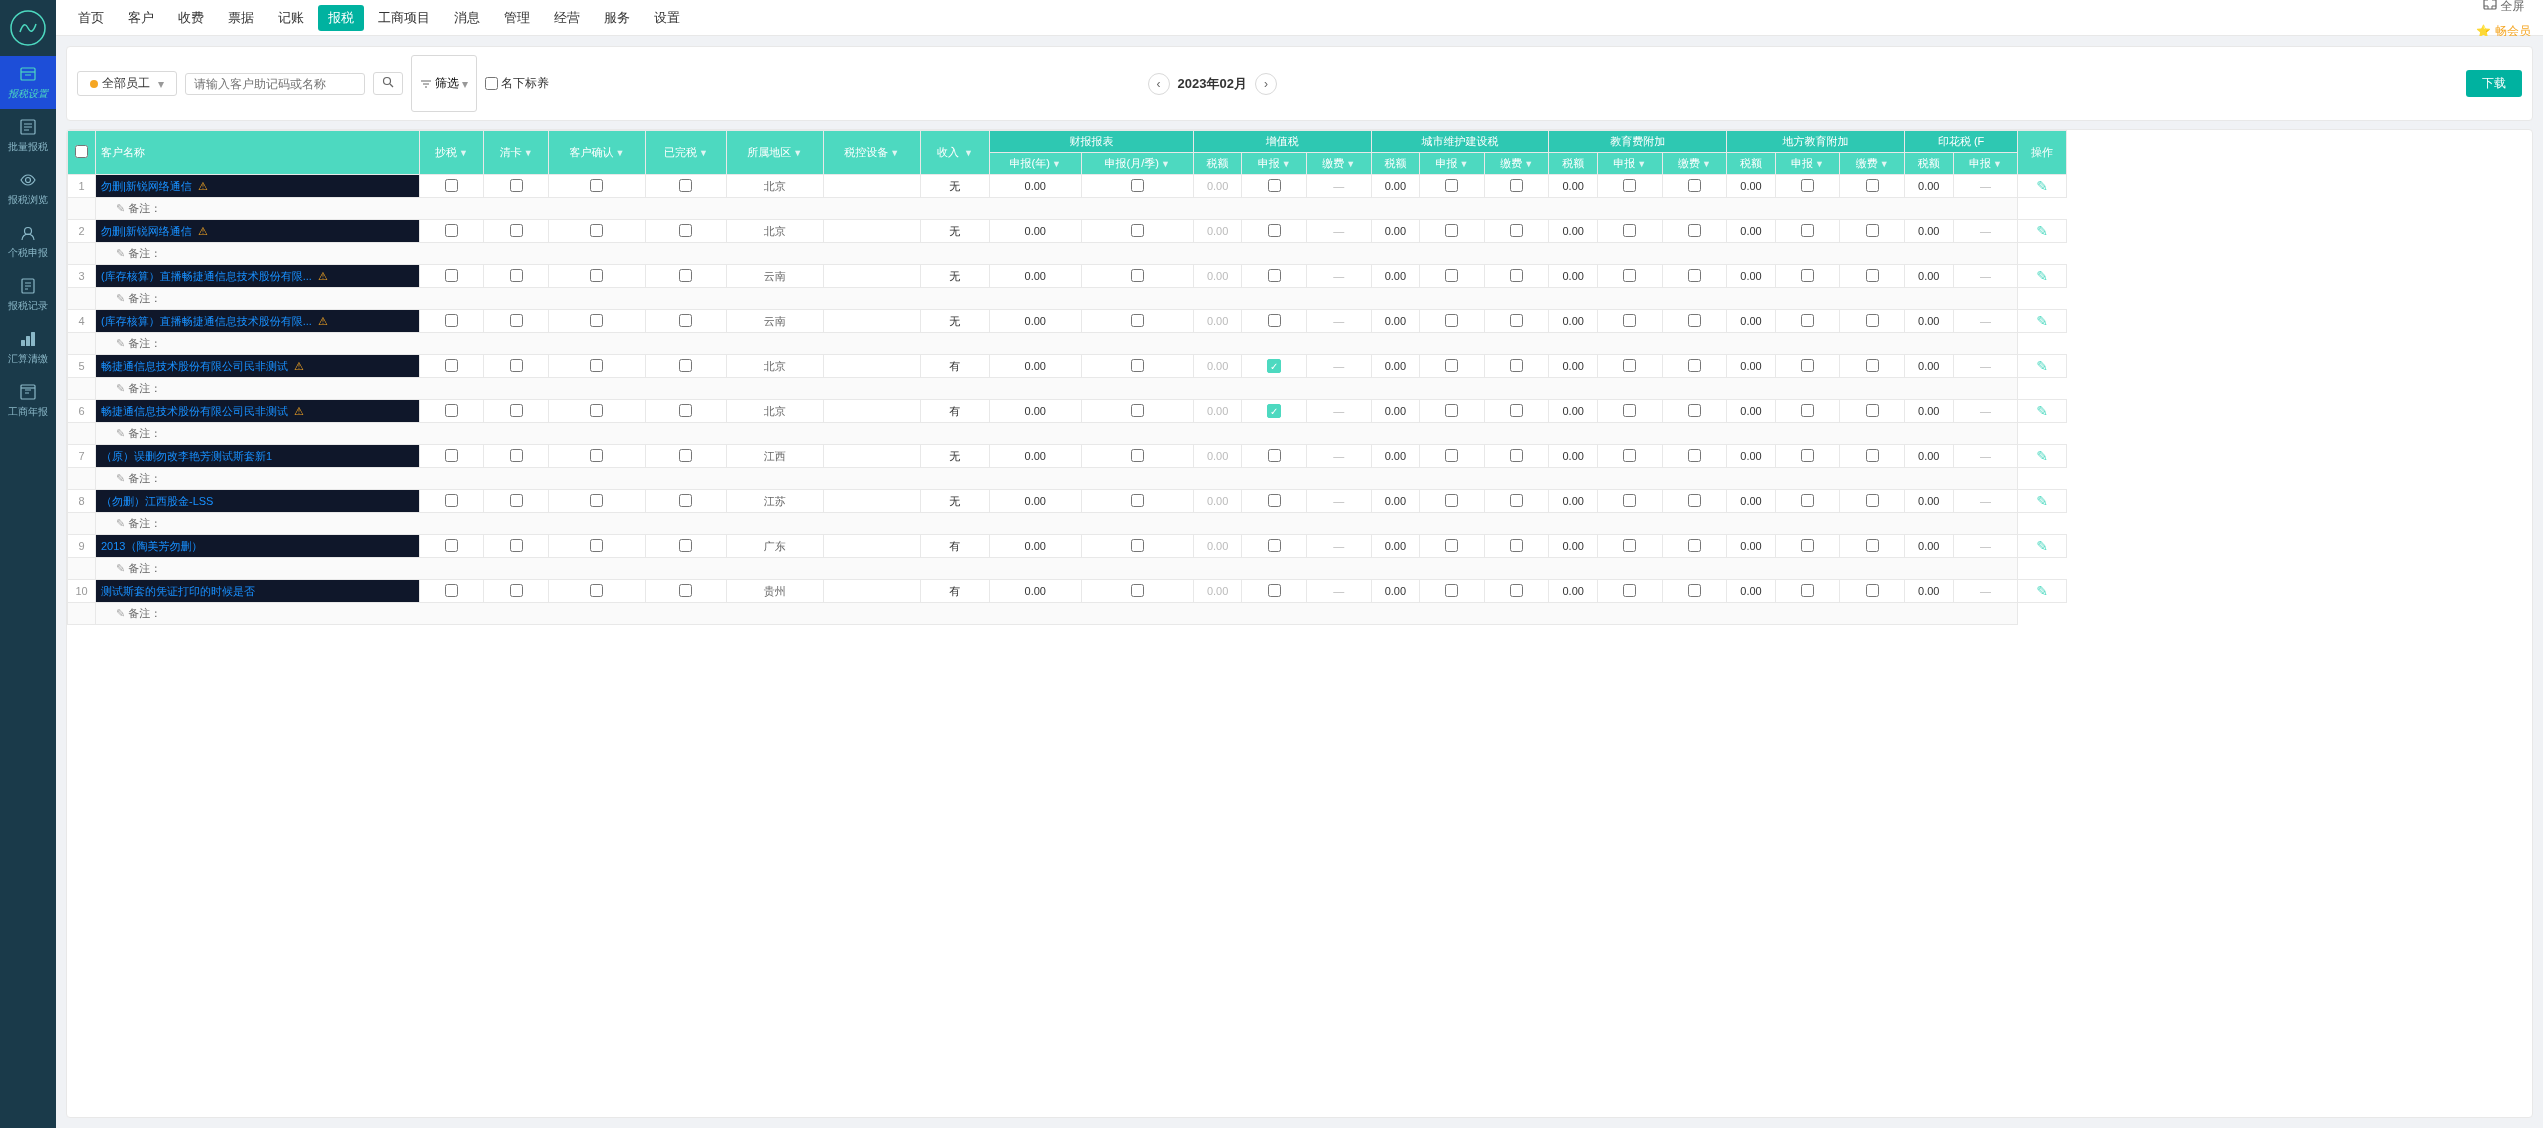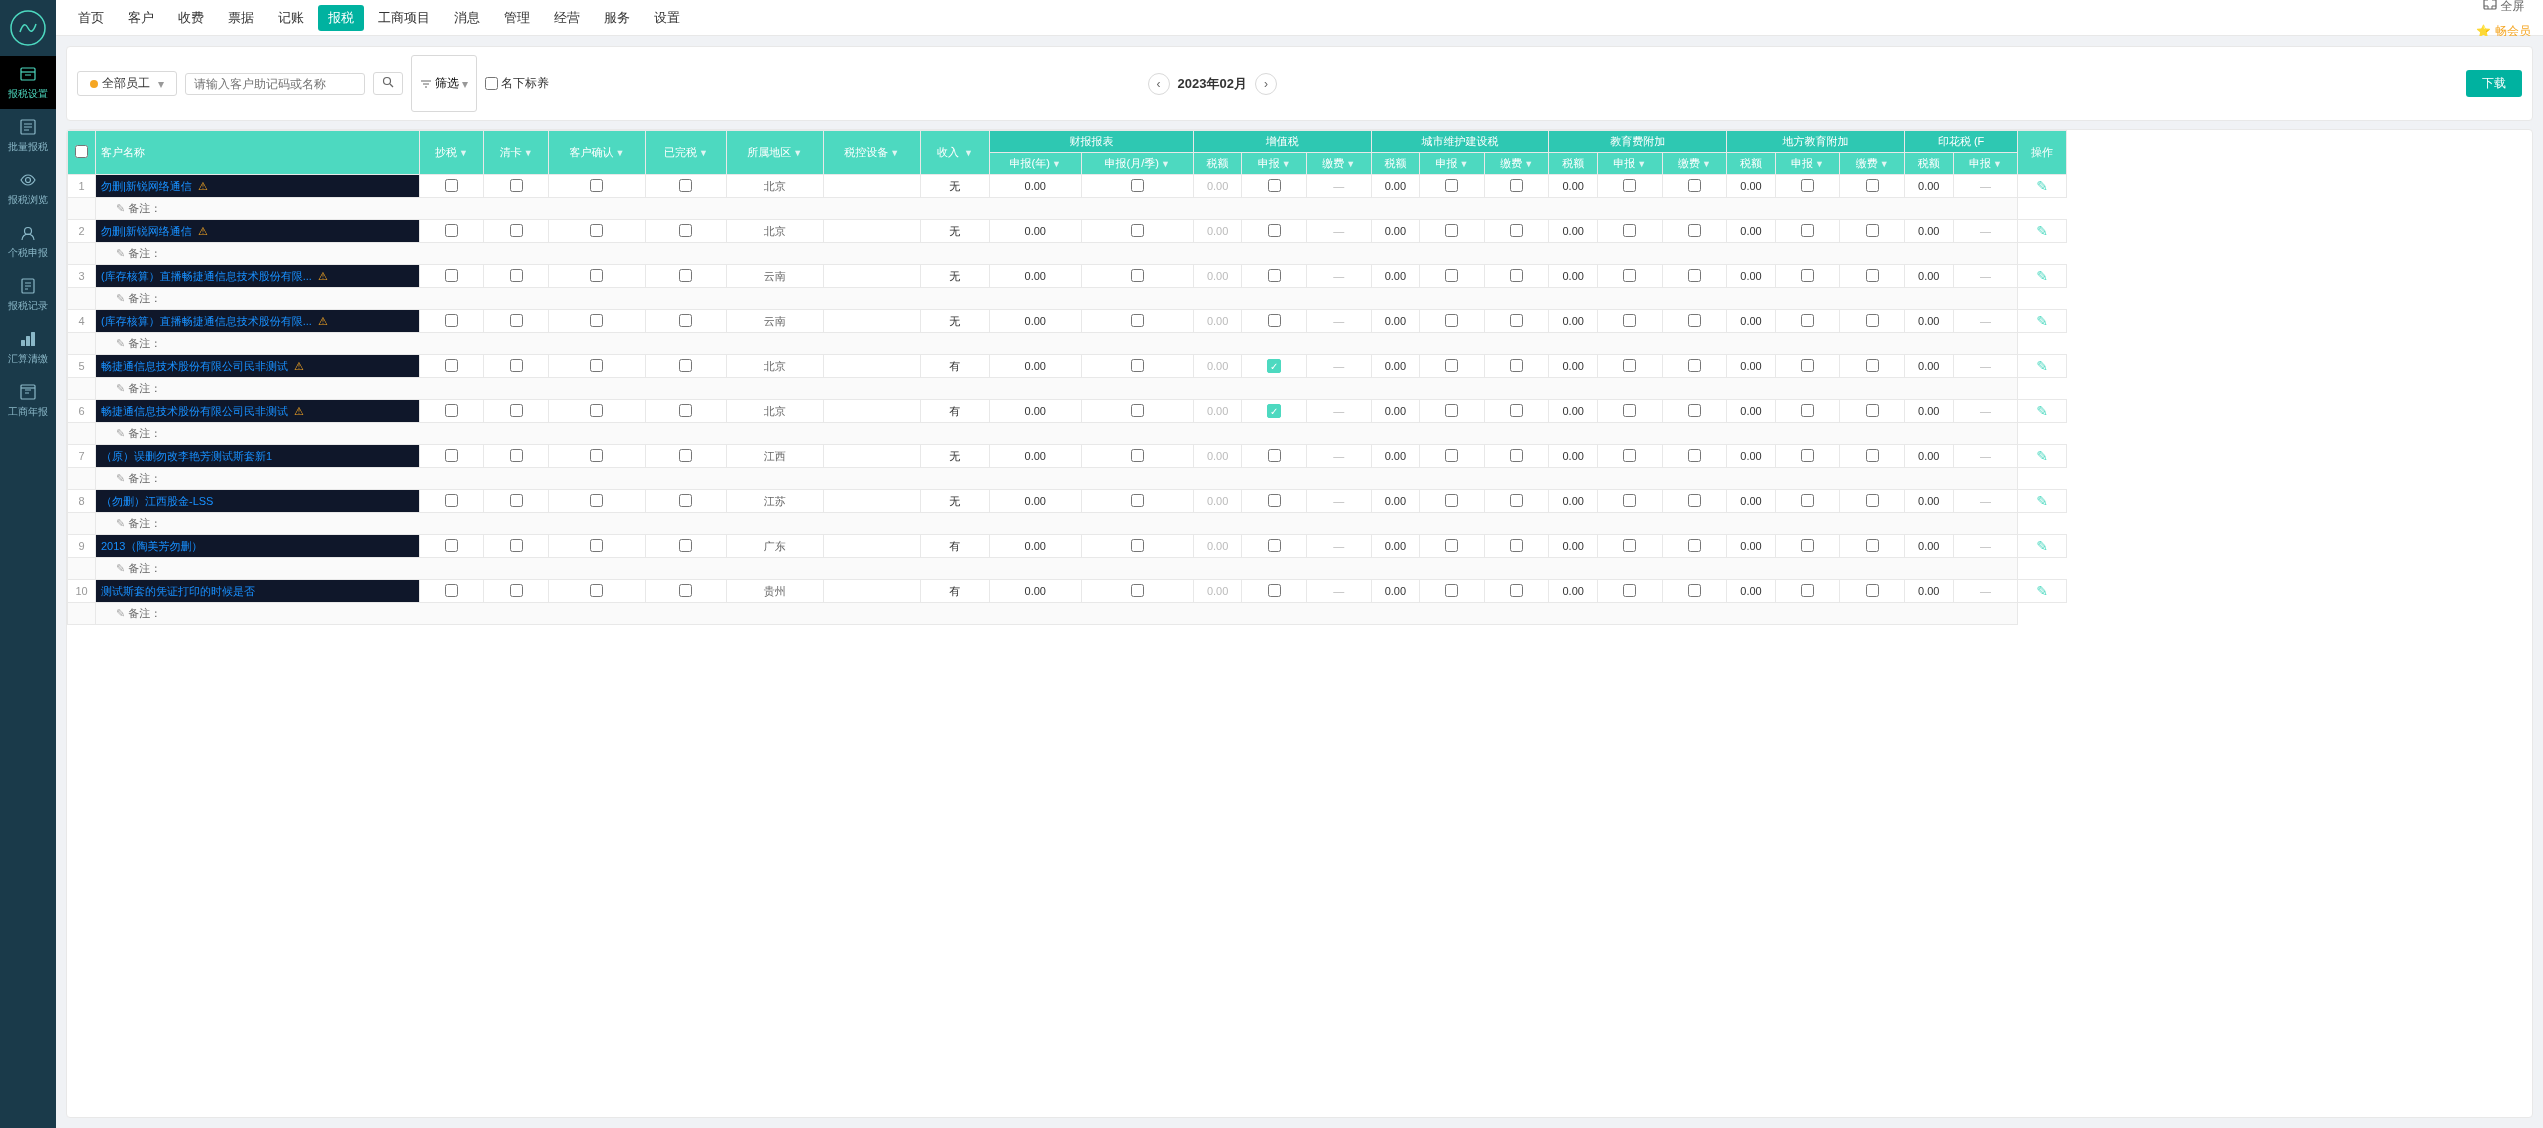--- a/index.html
+++ b/index.html
@@ -31,21 +31,21 @@
       display: flex;
       flex-direction: column;
       align-items: center;
       padding: 8px 4px;
       cursor: pointer;
       color: #8bb8c8;
       font-size: 10px;
       text-align: center;
       gap: 3px;
     }
-    .sidebar-item.active { background: #000000; color: #4dd9c0; }
+    .sidebar-item.active { background: #1d4ed8; color: #4dd9c0; font-style: italic; }
     .sidebar-item .icon {
       width: 20px;
       height: 20px;
       display: flex;
       align-items: center;
       justify-content: center;
       font-size: 16px;
     }
 
     

